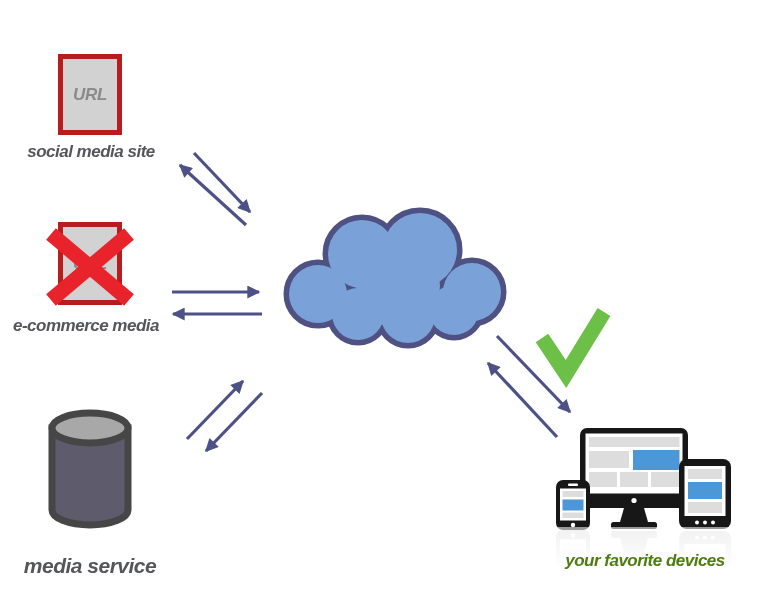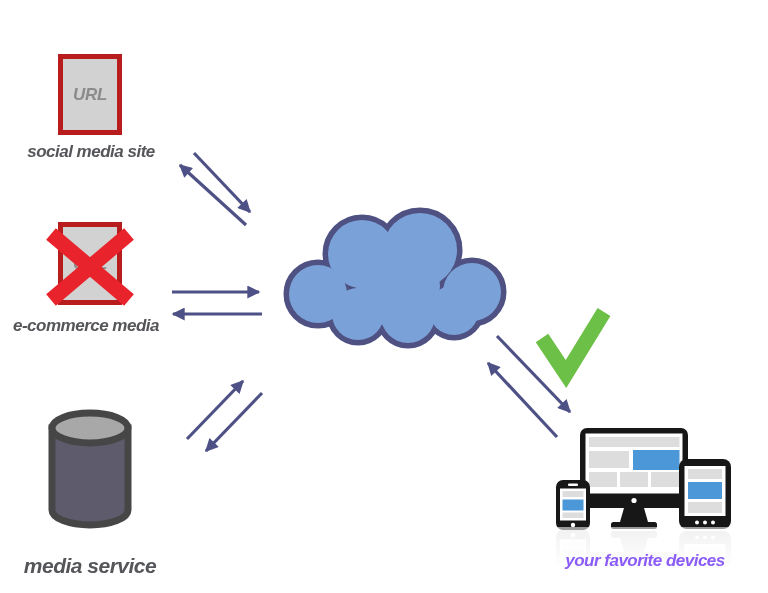--- a/index.html
+++ b/index.html
@@ -15,21 +15,21 @@
     display:flex;align-items:center;justify-content:center;
   }
   .site-rect .url-text{
     font-weight:bold;font-style:italic;font-size:17px;color:#8a8a8a;letter-spacing:-0.3px;
   }
   .node-label{
     position:absolute;font-weight:bold;font-style:italic;color:#55565a;
     text-align:center;font-size:17px;letter-spacing:-0.5px;white-space:nowrap;
   }
   .media-label{font-size:21px;}
-  .devices-label{color:#8b5cf6;z-index:3;}
+  .devices-label{color:#4d7c0f;z-index:3;}
   .internet-label{
     position:absolute;left:278px;top:256px;width:232px;text-align:center;
     color:#ffffff;font-weight:bold;font-style:italic;font-size:26px;letter-spacing:-0.3px;
     z-index:2;
   }
   .reflect-fade{
     position:absolute;left:543px;top:527px;width:226px;height:56px;z-index:1;
     background:linear-gradient(to bottom, rgba(255,255,255,0.55), #ffffff 75%);
   }
   svg{display:block;}

